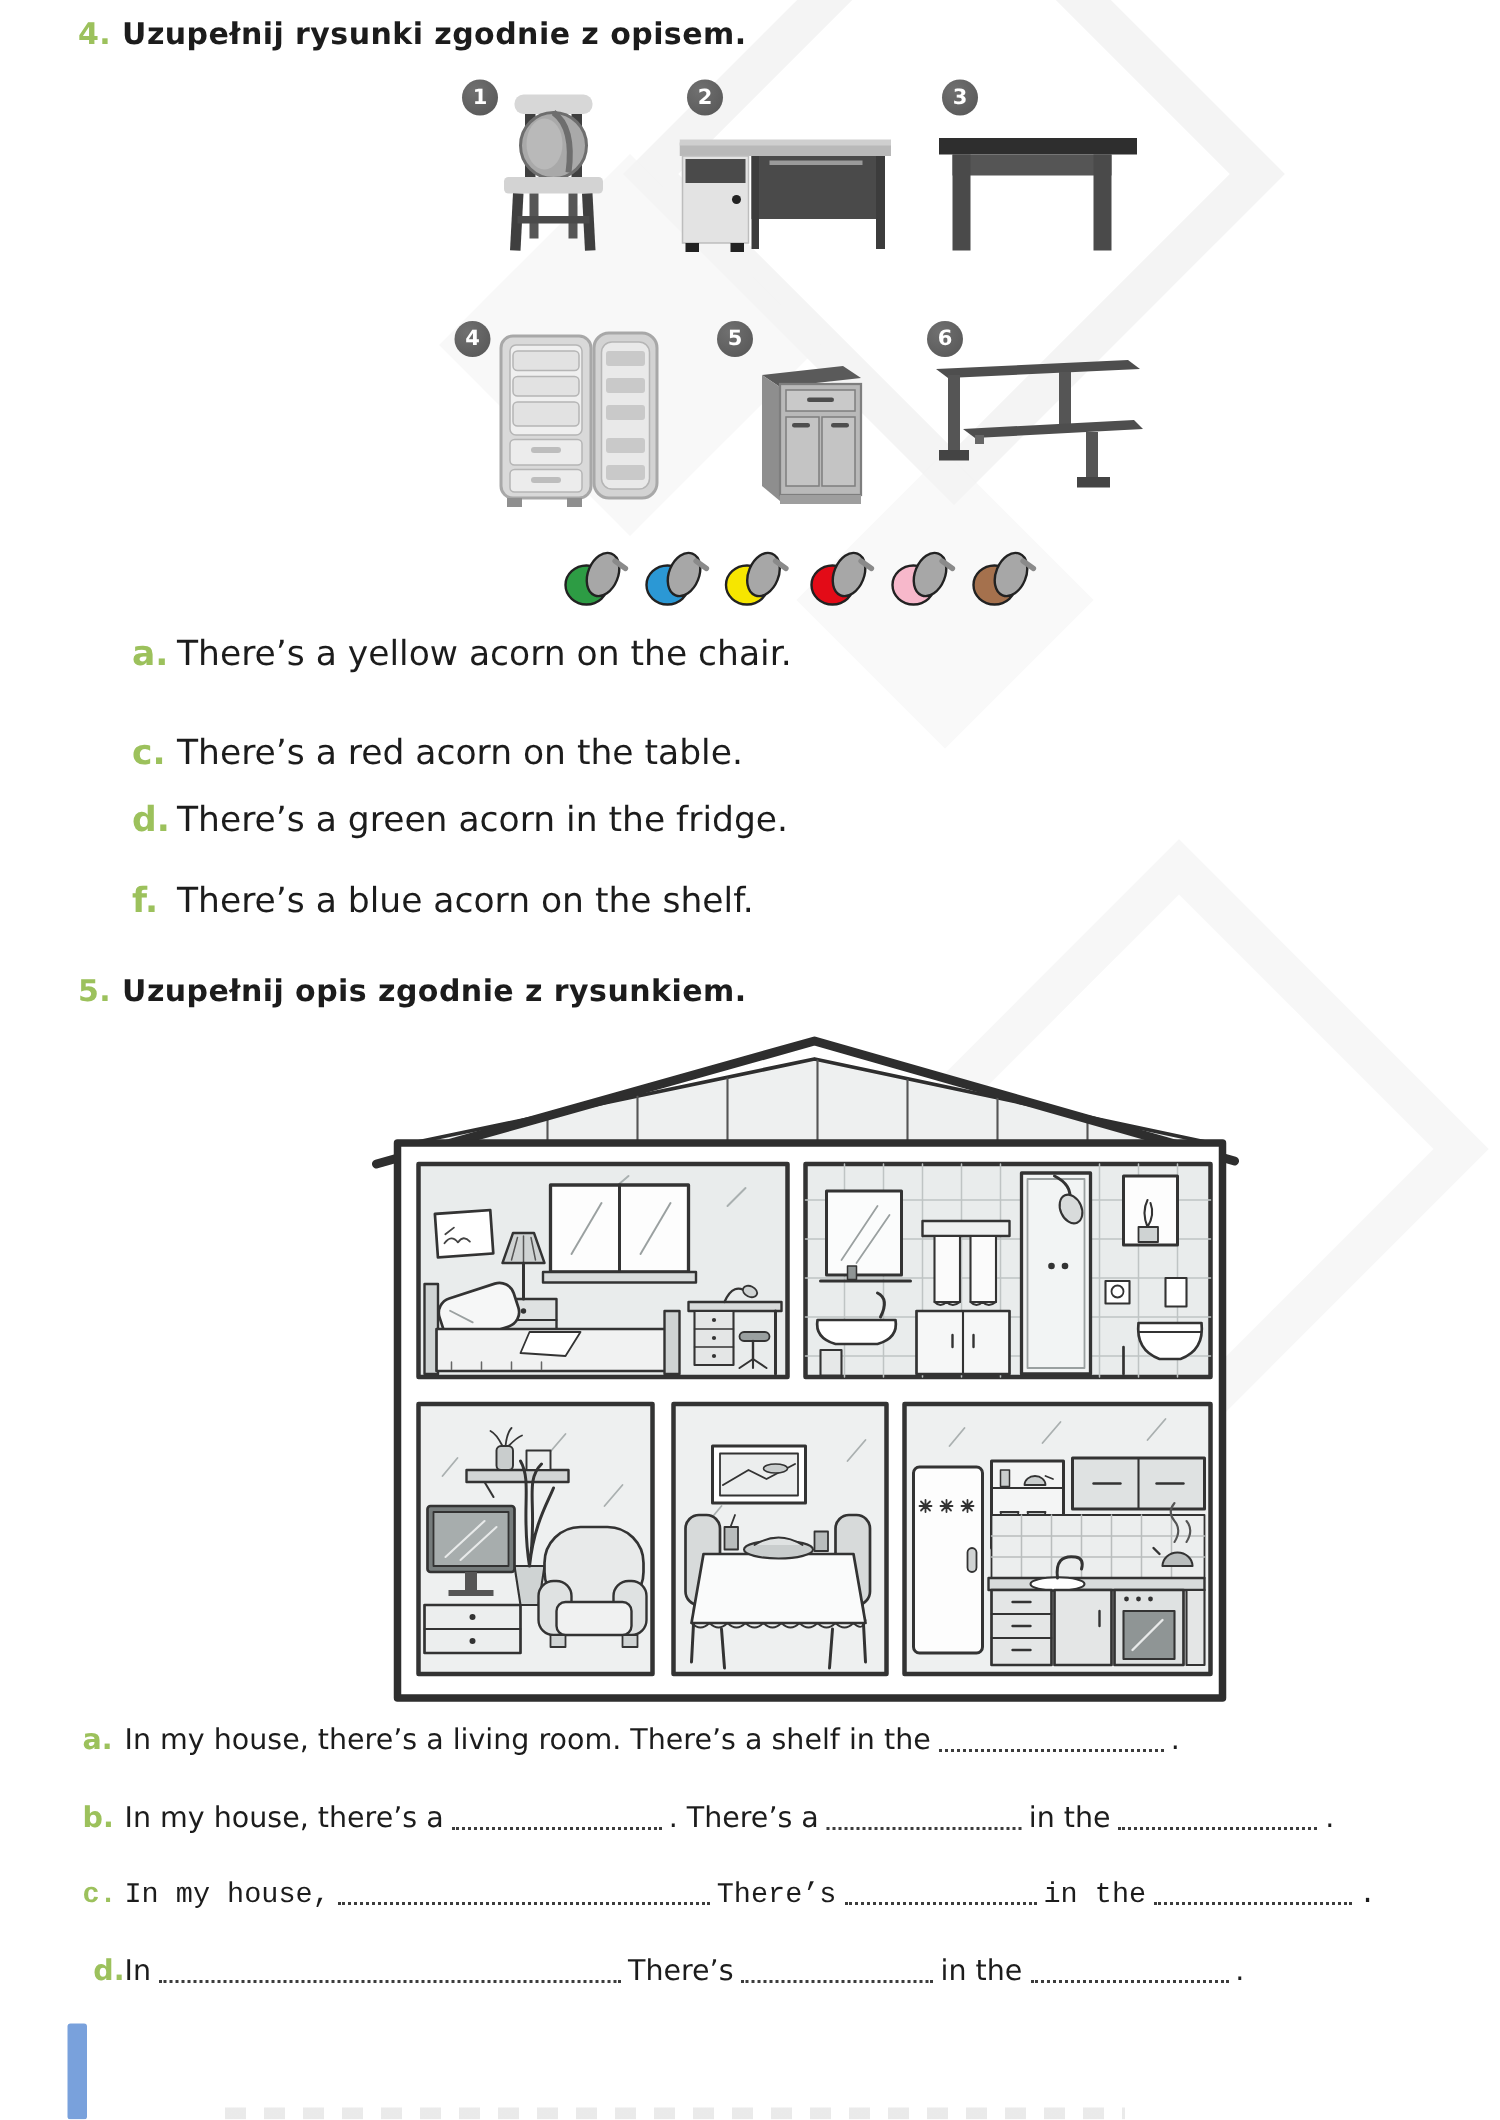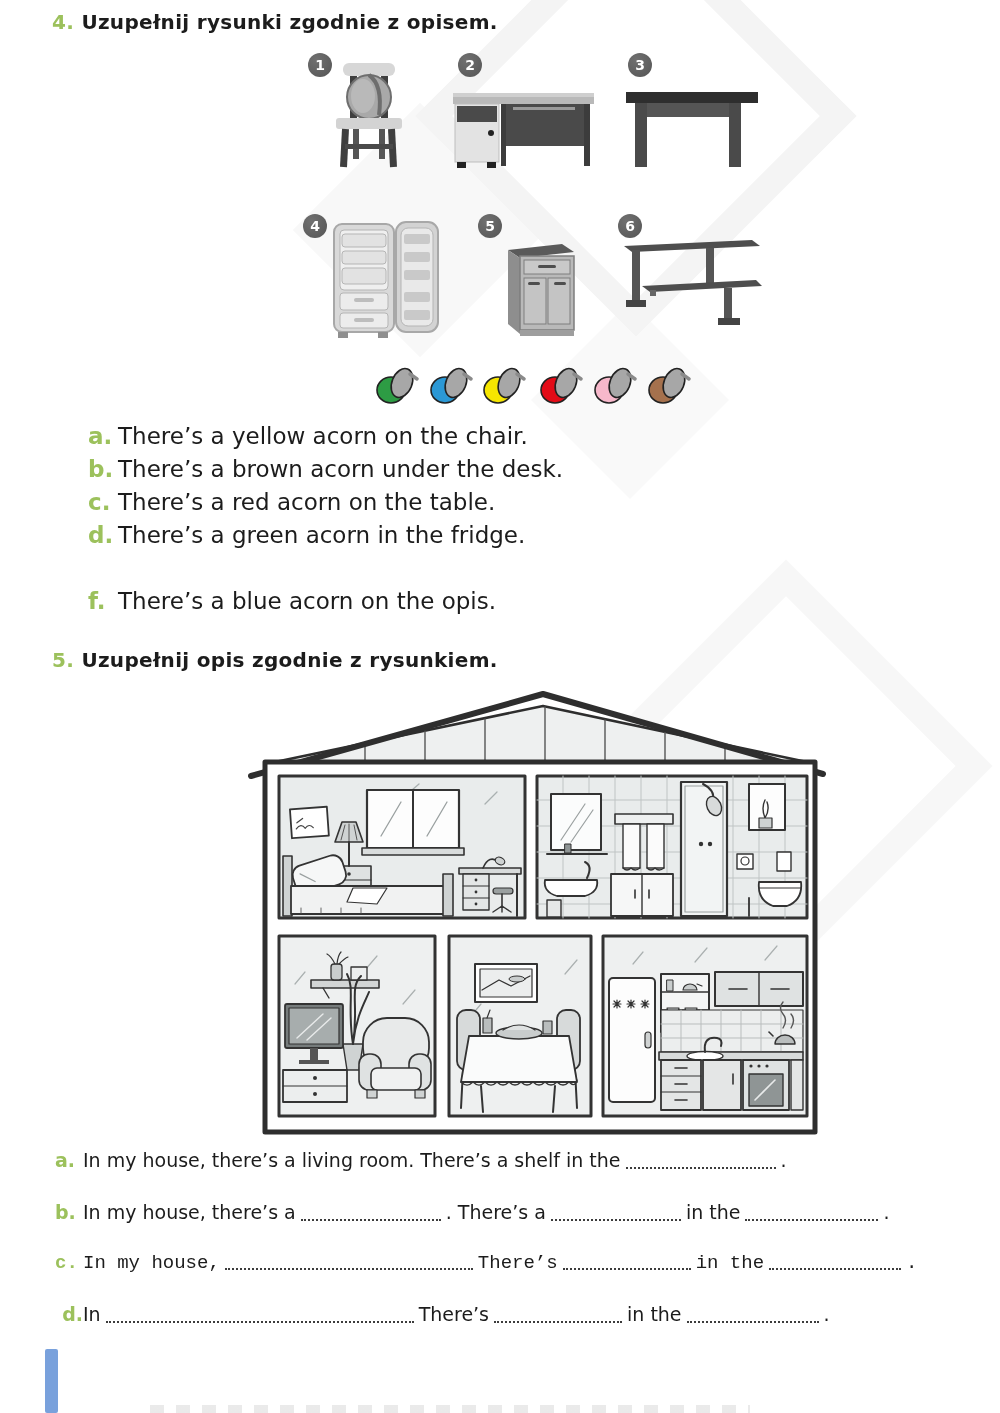--- a/index.html
+++ b/index.html
@@ -198,24 +198,23 @@
   </div>
   <div class="acorn" style="left:646px;top:366px;">
     <svg width="46" height="40" viewBox="0 0 46 40">
       <ellipse cx="17" cy="24" rx="14" ry="13" stroke="#222" stroke-width="1.6" fill="#a5714d"></ellipse>
       <ellipse cx="28" cy="17" rx="10" ry="15" fill="#a7a7a7" stroke="#222" stroke-width="1.6" transform="rotate(22 28 17)"></ellipse>
       <line x1="36" y1="8" x2="43" y2="13" stroke="#8a8a8a" stroke-width="3.5" stroke-linecap="round"></line>
     </svg>
   </div>
 
   <div class="sent" style="top:423px;"><span class="lab">a.</span><span>There’s a yellow acorn on the chair.</span></div>
-  <div class="sent" style="top:456px;"><span class="lab">b.</span><span>There’s a brown acorn under the desk.</span></div>
   <div class="sent" style="top:489px;"><span class="lab">c.</span><span>There’s a red acorn on the table.</span></div>
-  <div class="sent" style="top:522px;"><span class="lab">d.</span><span>There’s a green acorn in the fridge.</span></div>
-  <div class="sent" style="top:588px;"><span class="lab">f.</span><span>There’s a blue acorn on the opis.</span></div>
+  <div class="sent" style="top:534px;"><span class="lab">d.</span><span>There’s a green acorn in the fridge.</span></div>
+  <div class="sent" style="top:588px;"><span class="lab">f.</span><span>There’s a blue acorn on the shelf.</span></div>
 
   <div class="abs ex-title" style="left:52px;top:648px;text-align:center;">
     <span class="green">5.</span>
     <span>Uzupełnij opis zgodnie z rysunkiem.</span>
   </div>
 
   <div class="abs" style="left:235px;top:684px;z-index:2;">
     <svg width="600" height="455" viewBox="0 0 600 455" stroke-linecap="round" stroke-linejoin="round">
 
       <polygon points="40,78 308,22 572,78" fill="#eef0f0" stroke="#2e2e2e" stroke-width="2.5"></polygon>

